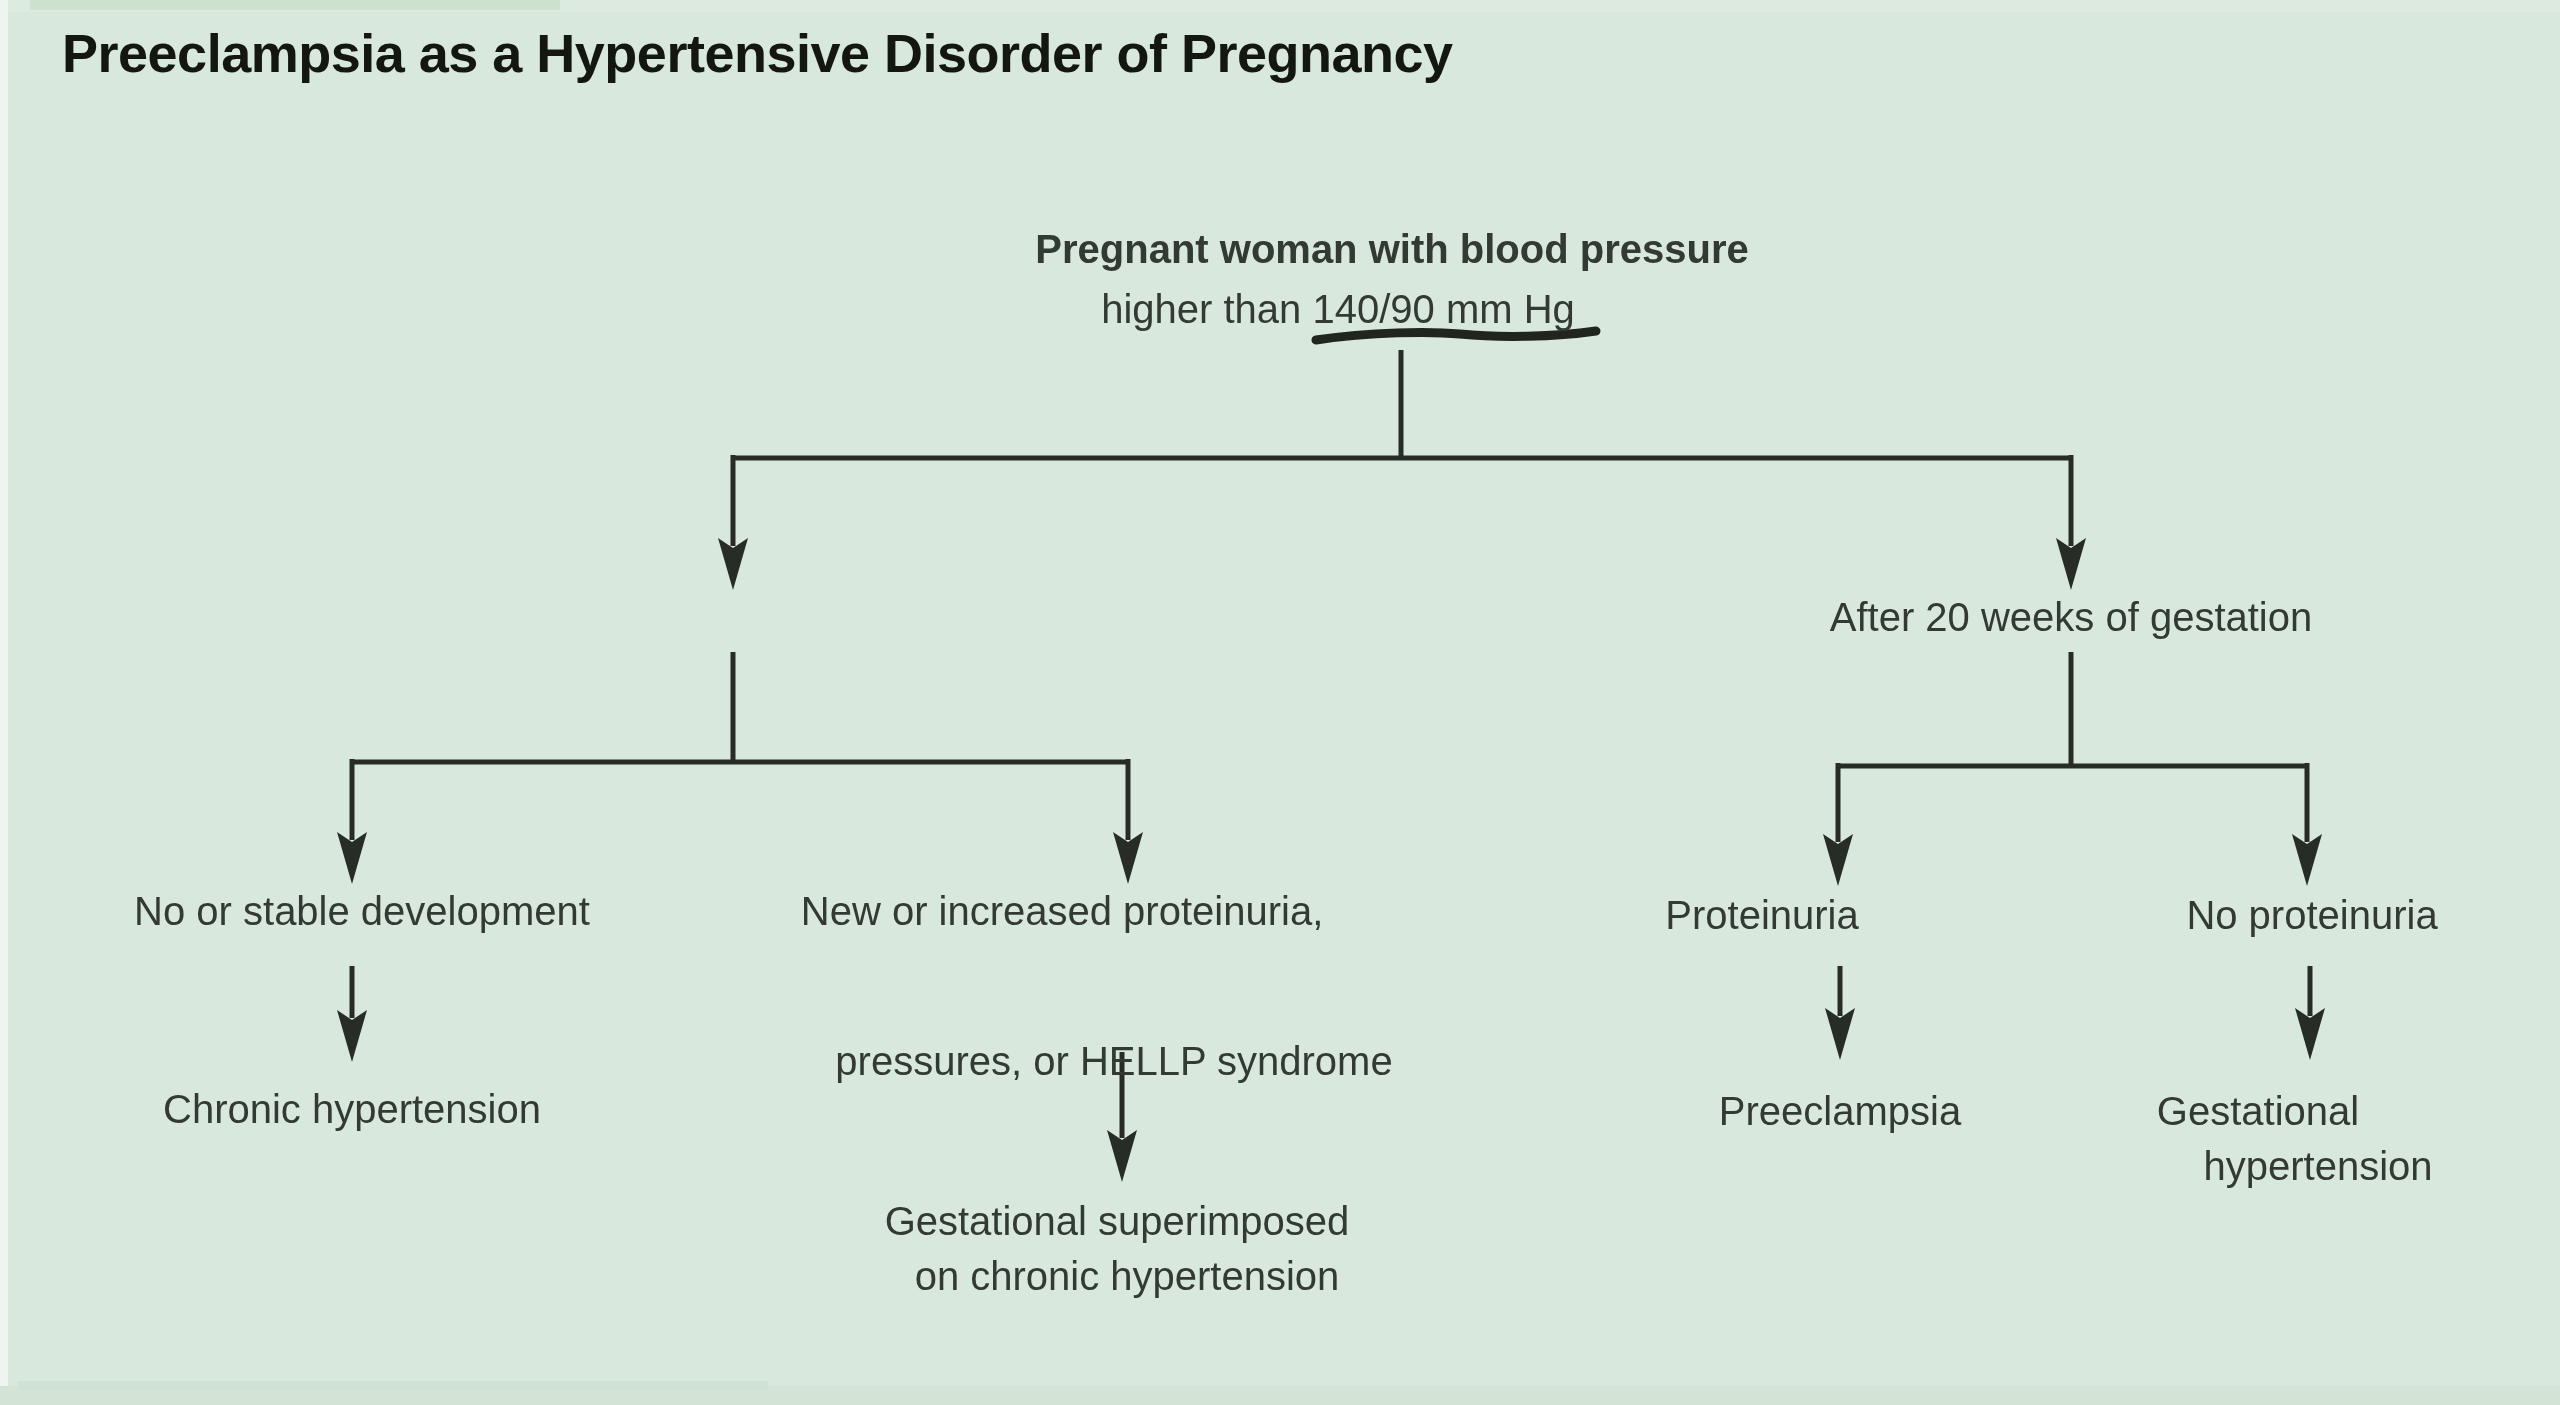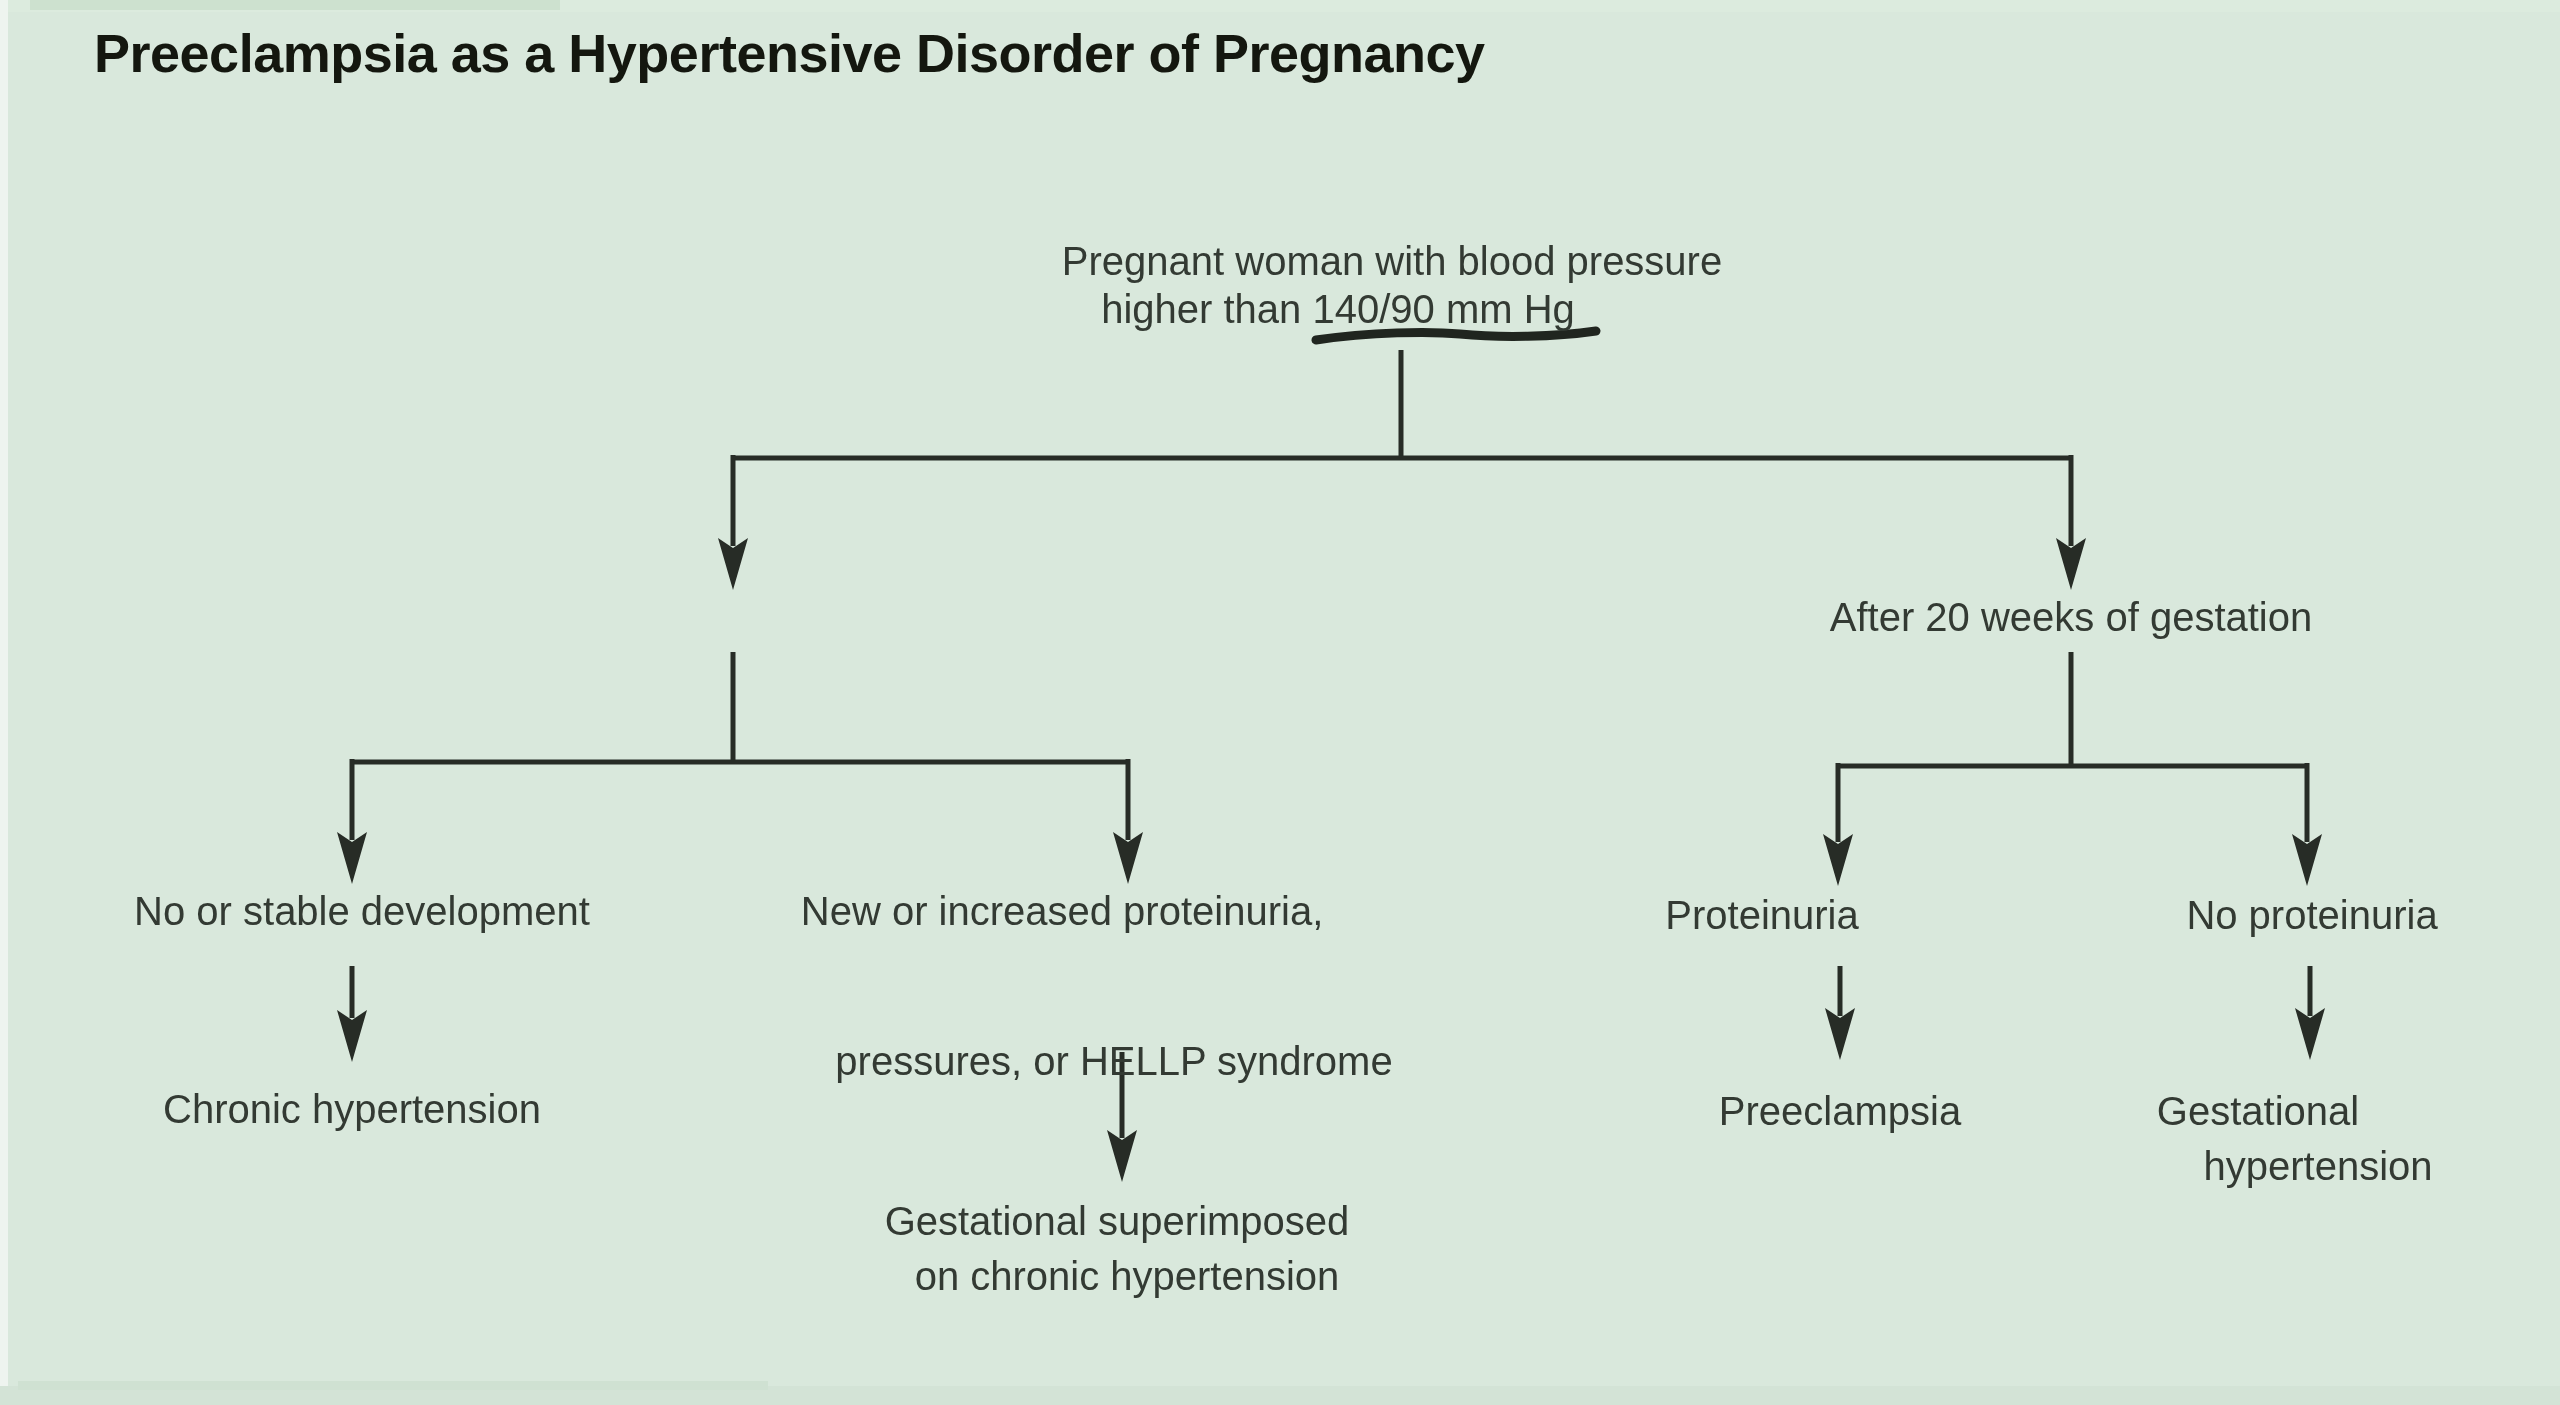--- a/index.html
+++ b/index.html
@@ -26,21 +26,20 @@
 
   .page-title {
     position: absolute;
     left: 62px;
     top: 22px;
     font-size: 54px;
     font-weight: bold;
     letter-spacing: -0.5px;
     color: #14170f;
     white-space: nowrap;
-    margin-left: 32px;
   }
   .label {
     position: absolute;
     transform: translateX(-50%);
     font-size: 40px;
     line-height: 50px;
     color: #333a33;
     white-space: nowrap;
     text-align: center;
   }
@@ -118,21 +117,21 @@
     </g>
 
     <g>
       <path class="wire" d="M1840 966 V1016"></path>
       <polygon class="dart" points="1840,1060 1825,1008 1840,1018 1855,1008"></polygon>
       <path class="wire" d="M2310 966 V1016"></path>
       <polygon class="dart" points="2310,1060 2295,1008 2310,1018 2325,1008"></polygon>
     </g>
   </svg>
 
-  <div class="label" style="left:1392px; top:236px;">Pregnant woman with blood pressure</div>
+  <div class="label" style="left:1392px; top:224px;font-weight:bold;">Pregnant woman with blood pressure</div>
   <div class="label" style="left:1338px; top:284px;"><span>higher than </span><span>140/90 mm Hg</span></div>
 
   <div class="label" style="left:2071px; top:592px;">After 20 weeks of gestation</div>
 
   <div class="label" style="left:362px; top:886px;">No or stable development</div>
   <div class="label" style="left:1062px; top:886px;">New or increased proteinuria,</div>
   <div class="label" style="left:1114px; top:996px;margin-top:40px;">pressures, or HELLP syndrome</div>
 
   <div class="label" style="left:352px; top:1084px;">Chronic hypertension</div>
   <div class="label" style="left:1117px; top:1196px;">Gestational superimposed</div>

